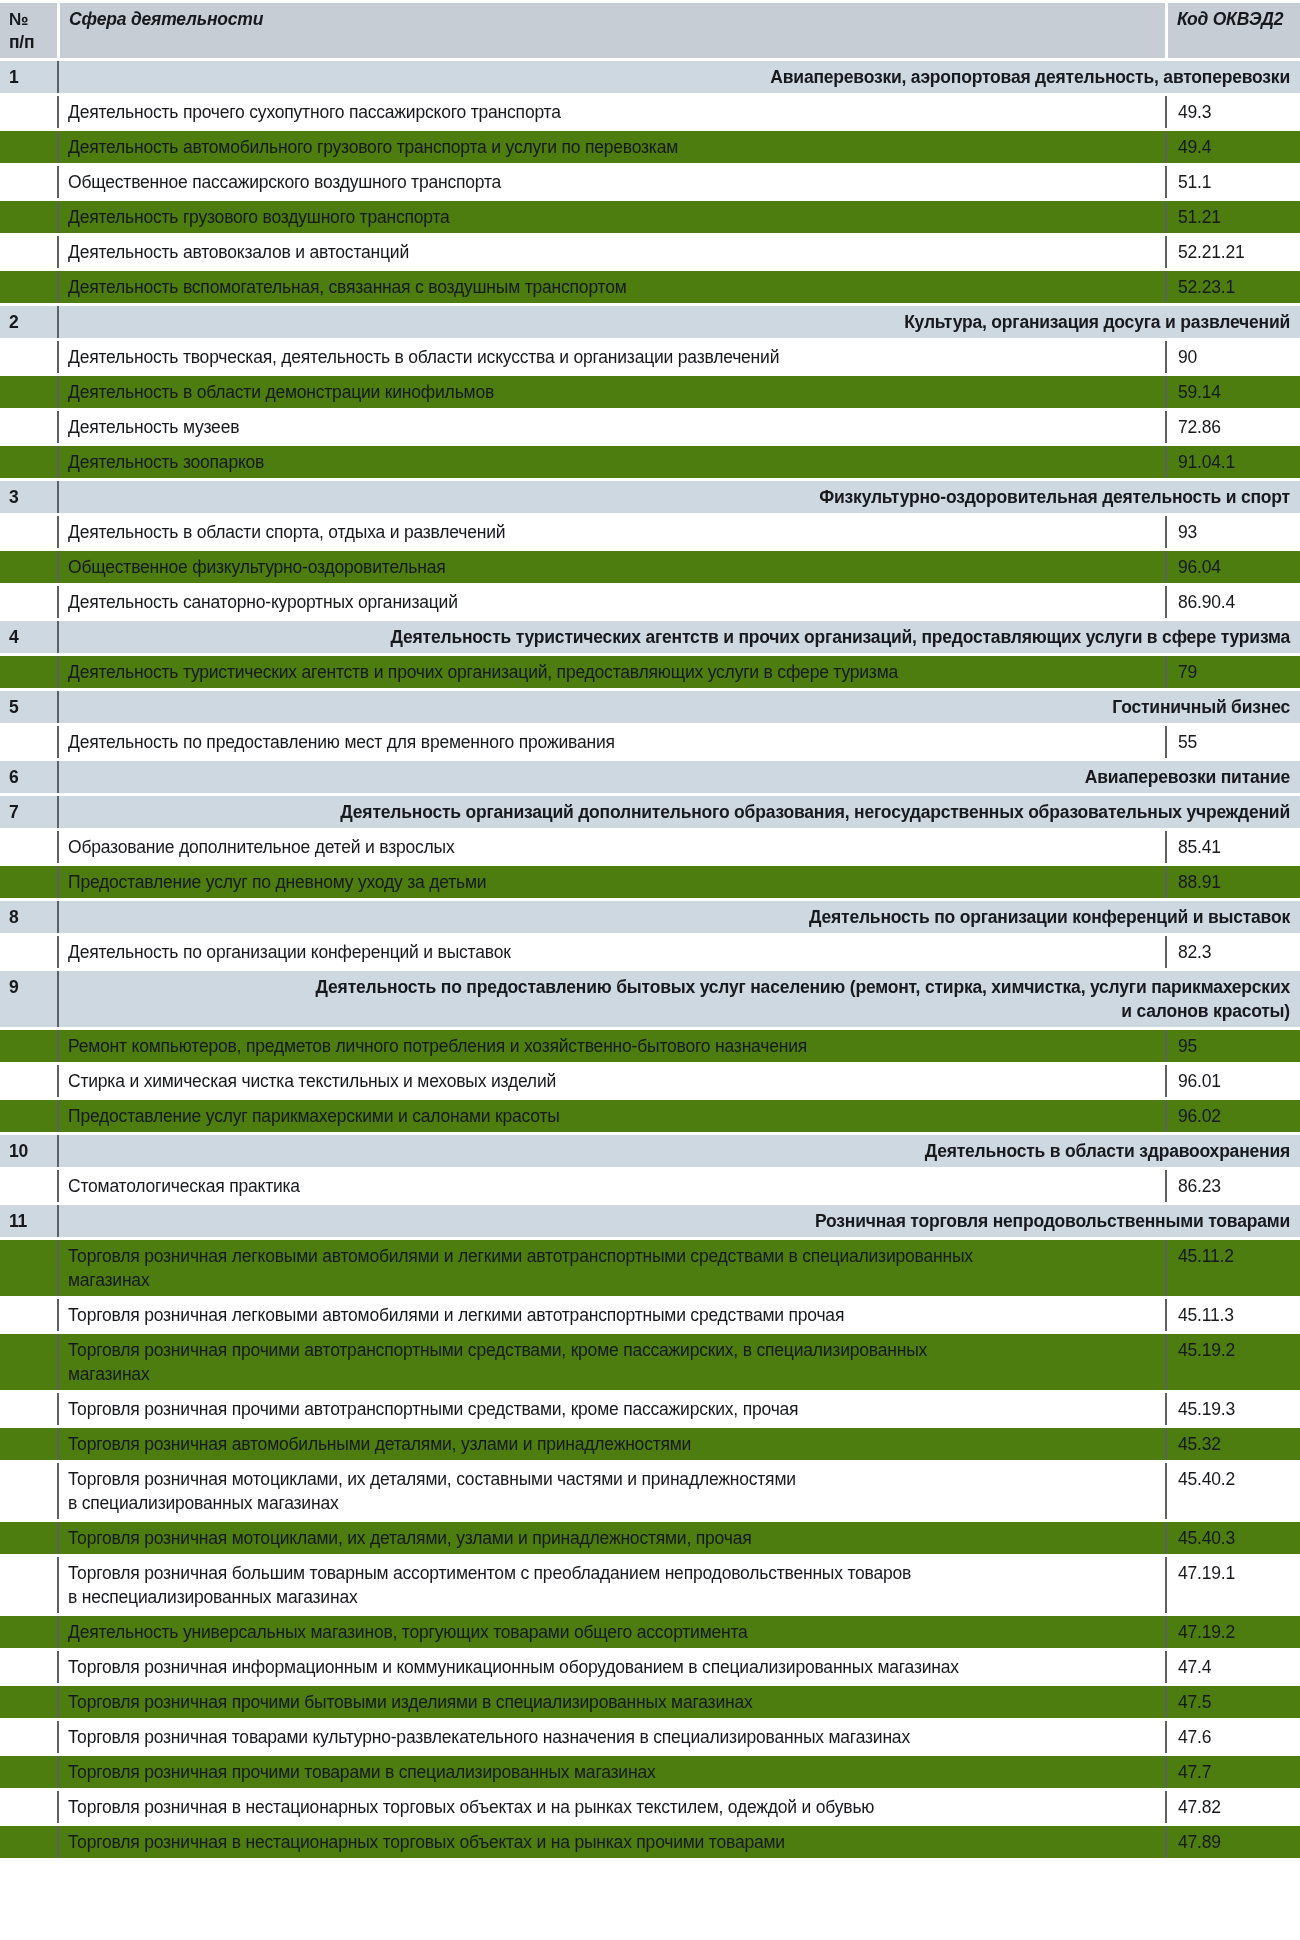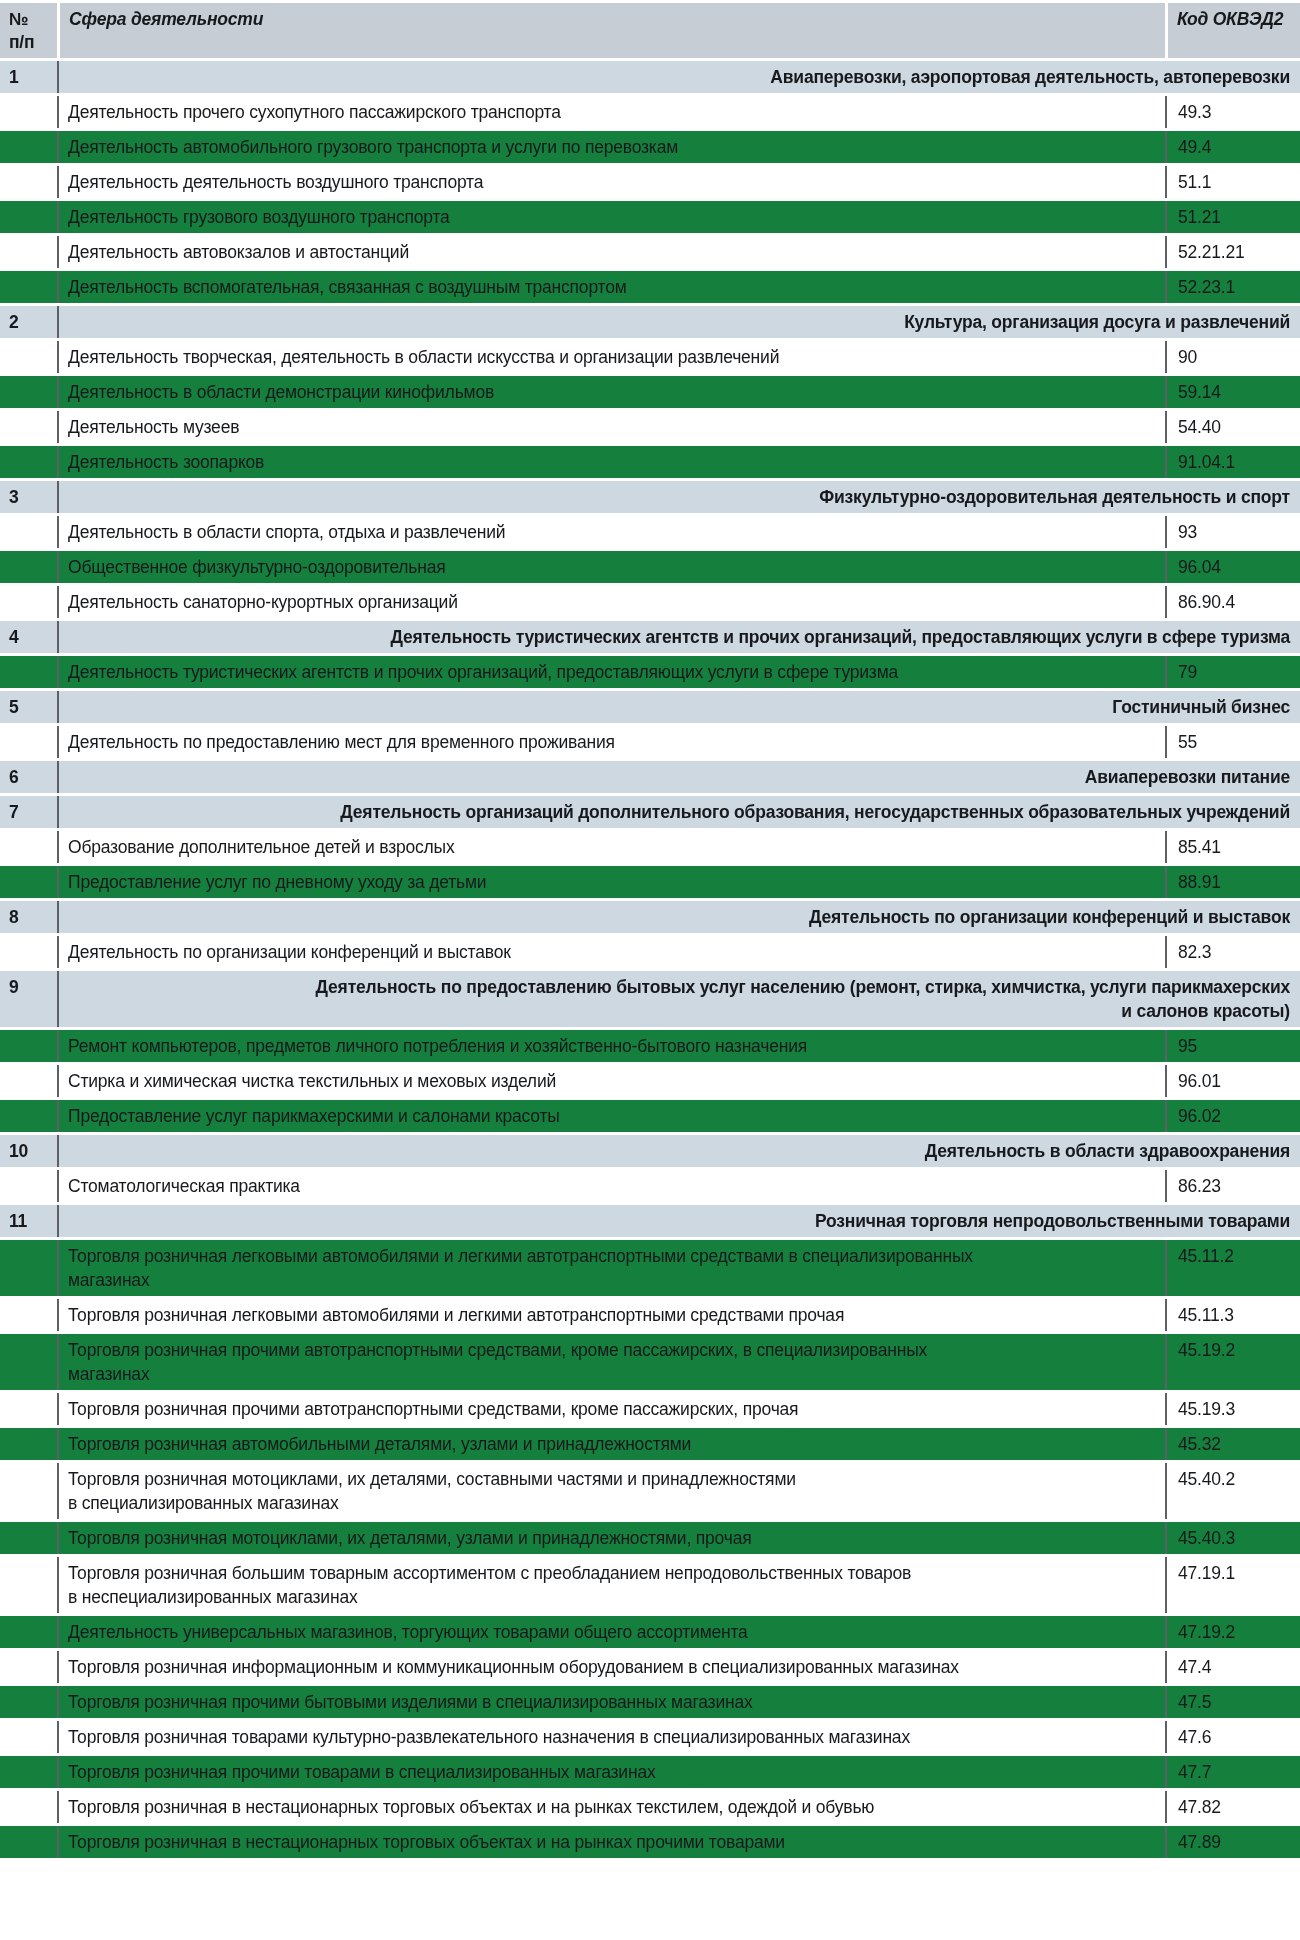--- a/index.html
+++ b/index.html
@@ -38,21 +38,21 @@
   tr.section td {
     background: #cdd8e1;
     font-weight: 700;
   }
   tr.section td.title {
     border-left: 2px solid #5d6166;
     white-space: pre-line;
     text-align: right;
   }
   tr.data td { background: #ffffff; }
-  tr.data.alt td { background: #15803d; }
+  tr.data.alt td { background: #4d7c0f; }
   tr.data td.activity,
   tr.data td.code { border-left: 2px solid #5d6166; }
   td.activity { white-space: pre-line; }
   td.code { padding-left: 11px; }
 </style>
 </head>
 <body>
 
 <div class="doc">
   <table class="okved">
@@ -79,21 +79,21 @@
           <td class="activity">Деятельность прочего сухопутного пассажирского транспорта</td>
           <td class="code">49.3</td>
         </tr>
         <tr class="data alt">
           <td class="num"></td>
           <td class="activity">Деятельность автомобильного грузового транспорта и услуги по перевозкам</td>
           <td class="code">49.4</td>
         </tr>
         <tr class="data">
           <td class="num"></td>
-          <td class="activity">Деятельность деятельность воздушного транспорта</td>
+          <td class="activity">Общественное пассажирского воздушного транспорта</td>
           <td class="code">51.1</td>
         </tr>
         <tr class="data alt">
           <td class="num"></td>
           <td class="activity">Деятельность грузового воздушного транспорта</td>
           <td class="code">51.21</td>
         </tr>
         <tr class="data">
           <td class="num"></td>
           <td class="activity">Деятельность автовокзалов и автостанций</td>
@@ -114,21 +114,21 @@
           <td class="code">90</td>
         </tr>
         <tr class="data alt">
           <td class="num"></td>
           <td class="activity">Деятельность в области демонстрации кинофильмов</td>
           <td class="code">59.14</td>
         </tr>
         <tr class="data">
           <td class="num"></td>
           <td class="activity">Деятельность музеев</td>
-          <td class="code">54.40</td>
+          <td class="code">72.86</td>
         </tr>
         <tr class="data alt">
           <td class="num"></td>
           <td class="activity">Деятельность зоопарков</td>
           <td class="code">91.04.1</td>
         </tr>
         <tr class="section">
           <td class="num">3</td>
           <td colspan="2" class="title">Физкультурно-оздоровительная деятельность и спорт</td>
         </tr>

